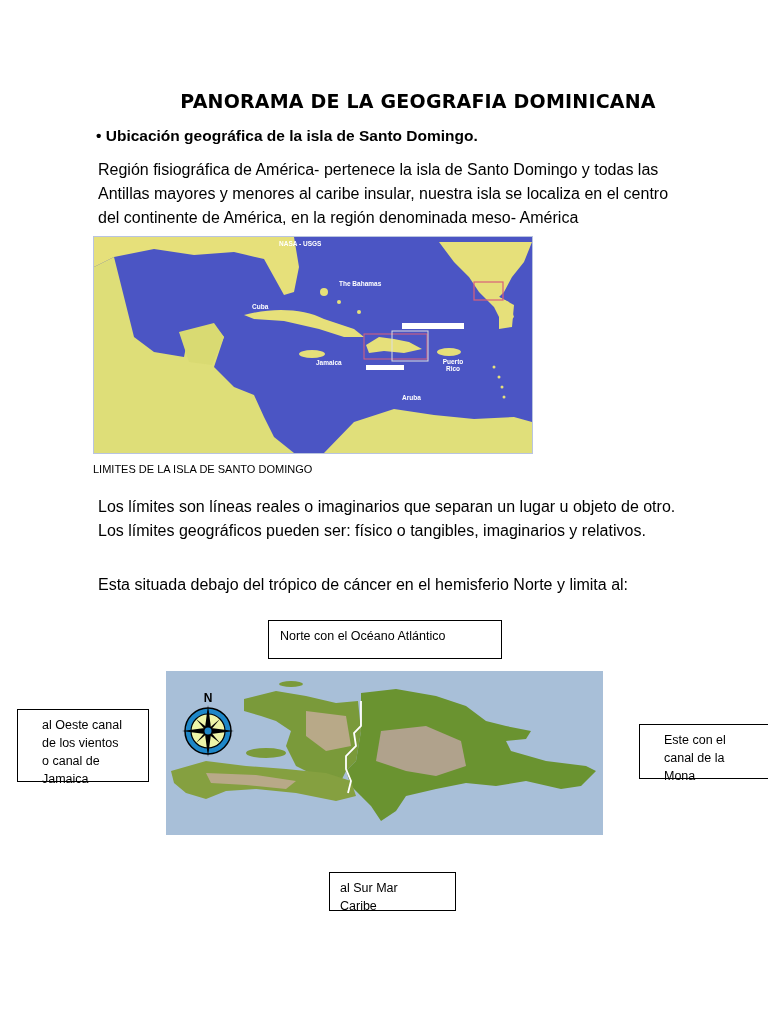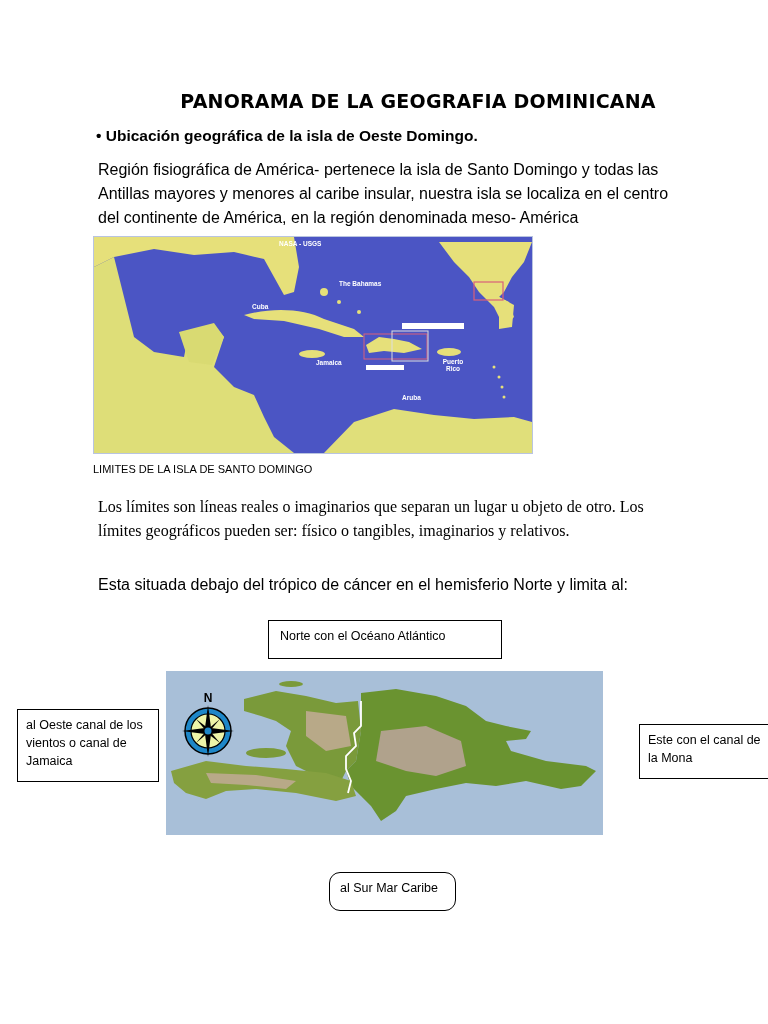--- a/index.html
+++ b/index.html
@@ -13,44 +13,44 @@
     font-family:"DejaVu Sans", sans-serif; font-weight:bold; font-size:19px; letter-spacing:0.2px;margin-left:34px;
   }
   .bullet-head {
     left:96px; top:127px; font-weight:bold; font-size:15.5px;
   }
   .para {
     left:98px; width:590px; font-size:16px; line-height:24px;
   }
   .p1 { top:158px; }
   .section-head { left:93px; top:463px; font-size:11px; }
-  .p2 { top:495px;font-family:Liberation Serif, serif; }
+  .p2 { top:495px; }
   .p3 { top:573px; }
   .map1 {
     left:93px; top:236px; width:438px; height:216px; background:#4b55c4;
     border:1px solid #b9c4e0; overflow:hidden;
   }
   .map2 {
     left:166px; top:671px; width:437px; height:164px; background:#a8bfd8; overflow:hidden;
   }
   .box {
     border:1px solid #000; background:#fff; font-size:12.5px; line-height:18px; box-sizing:border-box;
-    padding:6px 8px;
+    padding:6px 24px;
   }
   .box-n { left:268px; top:620px; width:234px; height:39px; padding-left:11px; }
-  .box-w { left:17px; top:709px; width:142px; height:73px; }
+  .box-w { left:17px; top:709px; width:132px; height:73px; }
   .box-e { left:639px; top:724px; width:131px; height:55px; }
-  .box-s { left:329px; top:872px; width:127px; height:39px; padding-left:10px;border-radius:11px; }
+  .box-s { left:329px; top:872px; width:127px; height:39px; padding-left:10px; }
   .maplabel { color:#fff; font-size:6.5px; font-weight:bold; position:absolute; }
 </style>
 </head>
 <body>
 
 <div class="abs title">PANORAMA DE LA GEOGRAFIA DOMINICANA</div>
-<div class="abs bullet-head">• Ubicación geográfica de la isla de Oeste Domingo.</div>
+<div class="abs bullet-head">• Ubicación geográfica de la isla de Santo Domingo.</div>
 <div class="abs para p1">Región fisiográfica de América- pertenece la isla de Santo Domingo y todas las Antillas mayores y menores al caribe insular, nuestra isla se localiza en el centro del continente de América, en la región denominada meso- América</div>
 
 <div class="abs map1">
   <svg width="438" height="216" viewBox="0 0 438 216">
 
     <path d="M0,0 L200,0 L205,30 L200,55 L190,58 L180,40 L170,22 L140,15 L100,18 L60,12 L20,20 L0,30 Z" fill="#e6e07a"></path>
     <path d="M0,30 L20,20 L30,60 L40,100 L60,115 L90,120 L95,95 L120,88 L130,100 L120,130 L140,150 L160,158 L170,180 L180,200 L200,216 L0,216 Z" fill="#dede78"></path>
 
     <path d="M85,95 L120,86 L130,100 L118,128 L95,125 Z" fill="#d9da72"></path>
 

